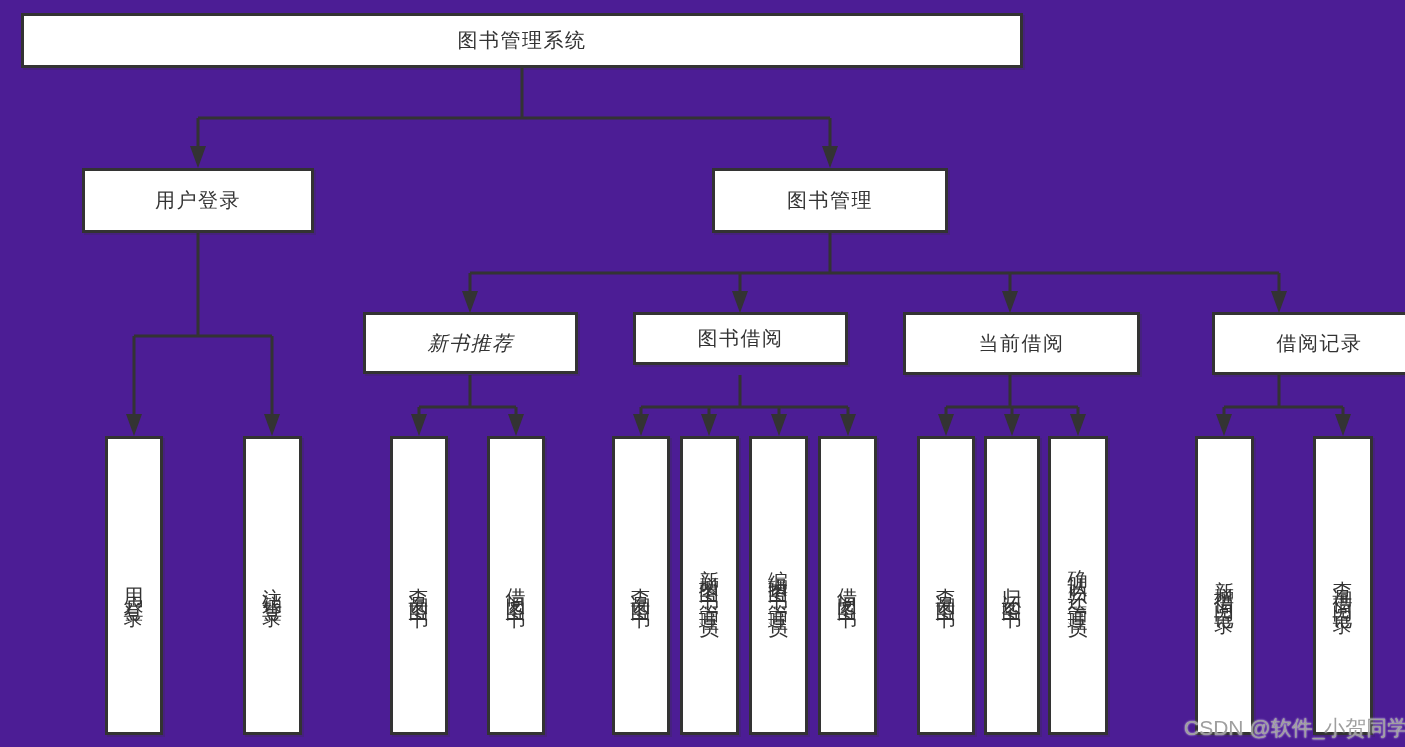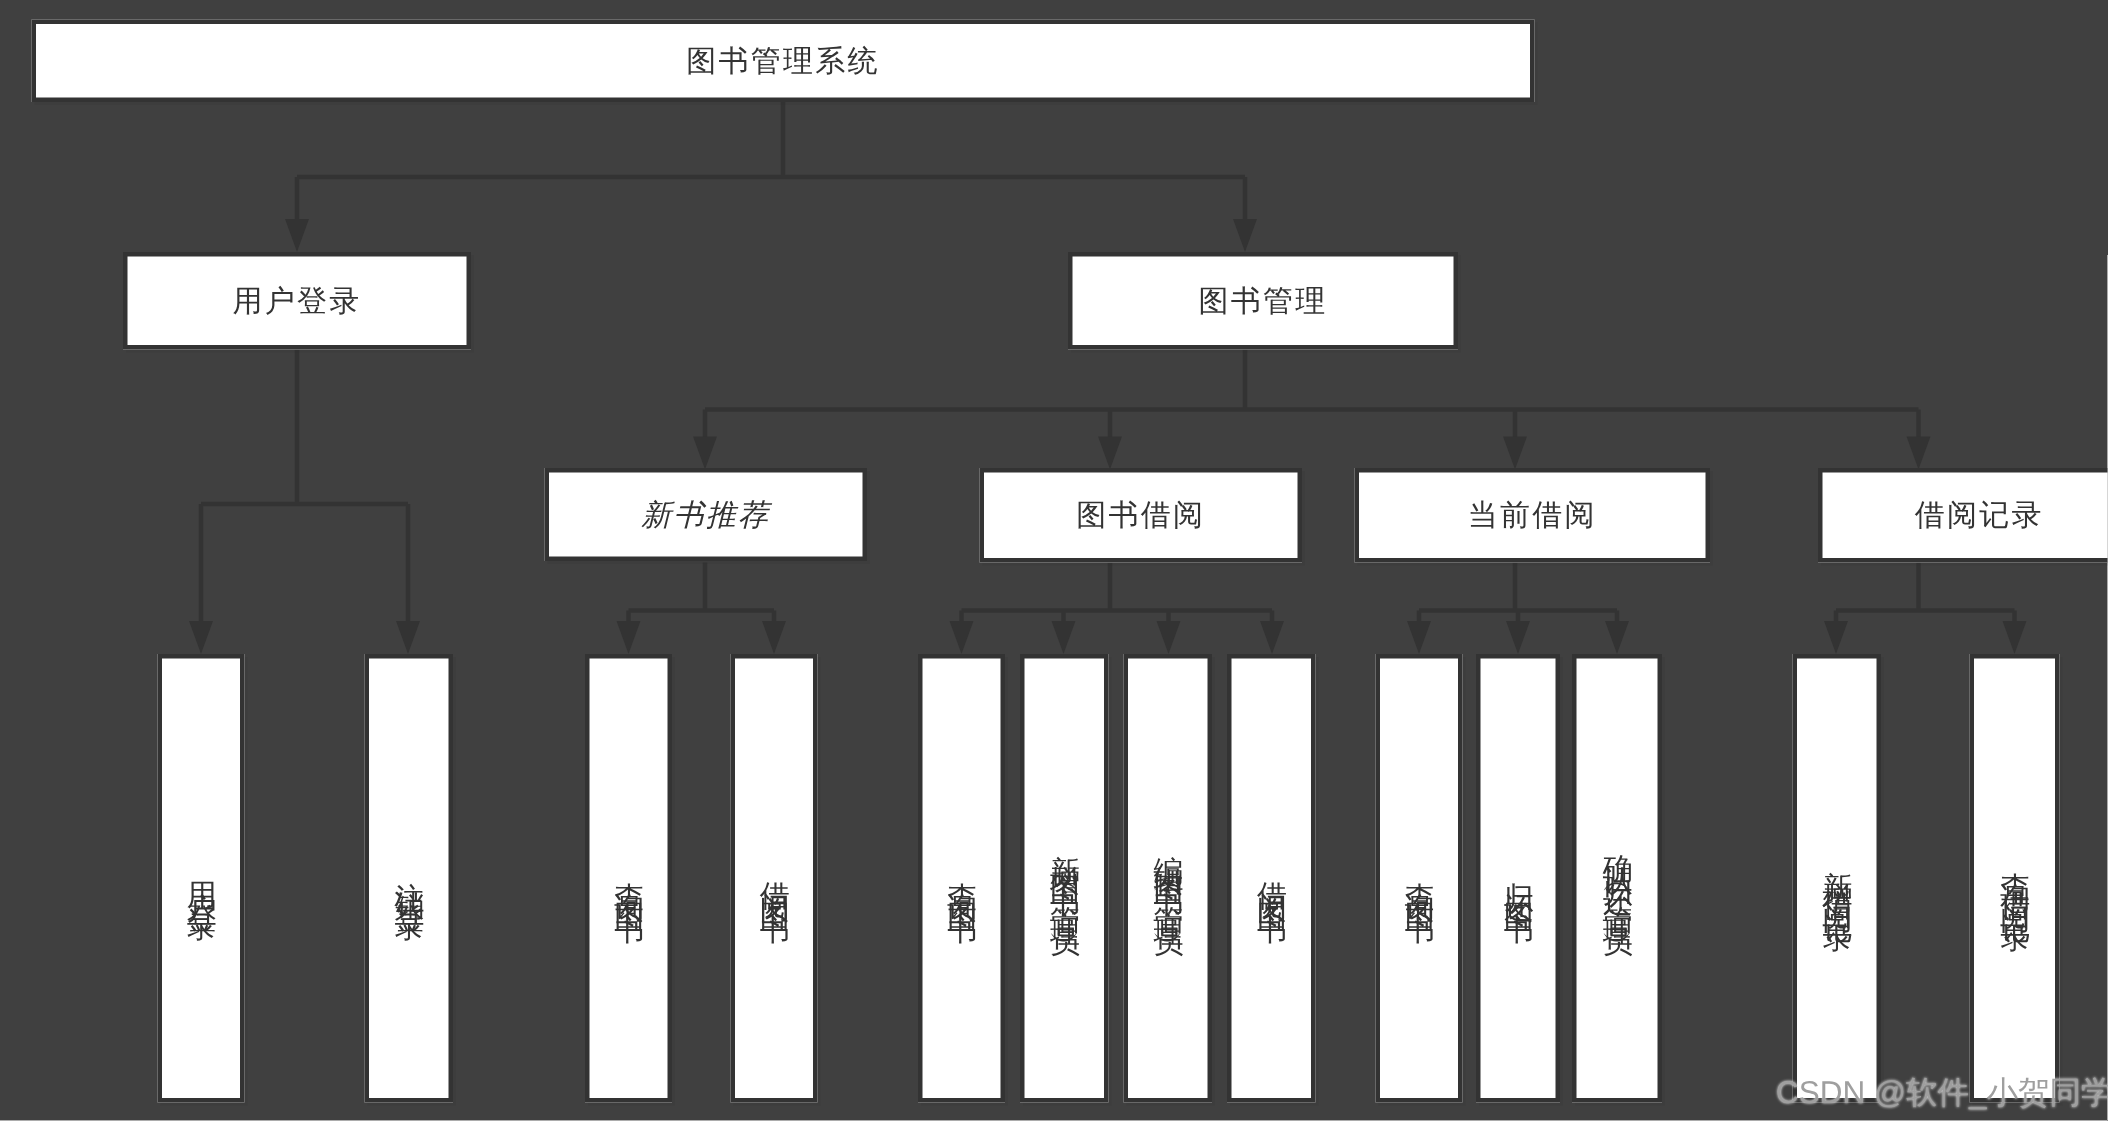--- a/index.html
+++ b/index.html
@@ -2,21 +2,21 @@
 <html style="--line: #333333; --box_border: #333333; --box_fill: #ffffff; --text: #333333; --watermark: #9f9f9f;"><head>
 <meta charset="utf-8">
 <style>
   * { box-sizing: border-box; margin: 0; padding: 0; }
   html, body { background: #ffffff; }
   body {
     width: 1405px; height: 747px;
     font-family: "Liberation Sans", "DejaVu Sans", sans-serif;
     position: relative; overflow: hidden;
   }
-  .canvas { position: absolute; top:0; left:0; width: 1405px; height: 747px; background: #404040; }
+  .canvas { position: absolute; top:0; left:0; width: 1405px; height: 747px; background: #4c1d95; }
   svg.connectors { position: absolute; top:0; left:0; width:1405px; height:747px; }
   svg.connectors path { fill: none; stroke: var(--line, #333); stroke-width: 3; }
   svg.connectors polygon { fill: var(--line, #333); stroke: none; }
   .node {
     position: absolute;
     background: var(--box_fill, #fff);
     border: 3px solid var(--box_border, #333);
     color: var(--text, #333);
     display: flex; align-items: center; justify-content: center;
     box-shadow: 2px 2px 0 rgba(51,51,51,0.22);
@@ -67,24 +67,24 @@
         <polygon points="1004,414 1020,414 1012,436"></polygon>
         <polygon points="1070,414 1086,414 1078,436"></polygon>
         <polygon points="1216,414 1232,414 1224,436"></polygon>
         <polygon points="1335,414 1351,414 1343,436"></polygon>
       </g>
   </svg>
 
   <div class="node hbox" style="left:21px; top:13px; width:1002px; height:55px;">图书管理系统</div>
 
   <div class="node hbox" style="left:82px; top:168px; width:232px; height:65px;">用户登录</div>
-  <div class="node hbox" style="left:712px; top:168px; width:260px; height:65px;">图书管理</div>
+  <div class="node hbox" style="left:712px; top:168px; width:236px; height:65px;">图书管理</div>
 
   <div class="node hbox" style="left:363px; top:312px; width:215px; height:62px;font-style:italic;">新书推荐</div>
-  <div class="node hbox" style="left:633px; top:312px; width:215px; height:63px;margin-left:20px;">图书借阅</div>
+  <div class="node hbox" style="left:633px; top:312px; width:215px; height:53px;">图书借阅</div>
   <div class="node hbox" style="left:903px; top:312px; width:237px; height:63px;">当前借阅</div>
   <div class="node hbox" style="left:1172px; top:312px; width:215px; height:63px;margin-left:40px;">借阅记录</div>
 
   <div class="node vbox" style="left:105px; top:436px; width:58px; height:299px;">
     <span>用户登录</span>
   </div>
   <div class="node vbox" style="left:243px; top:436px; width:59px; height:299px;">
     <span>注销登录</span>
   </div>
 

